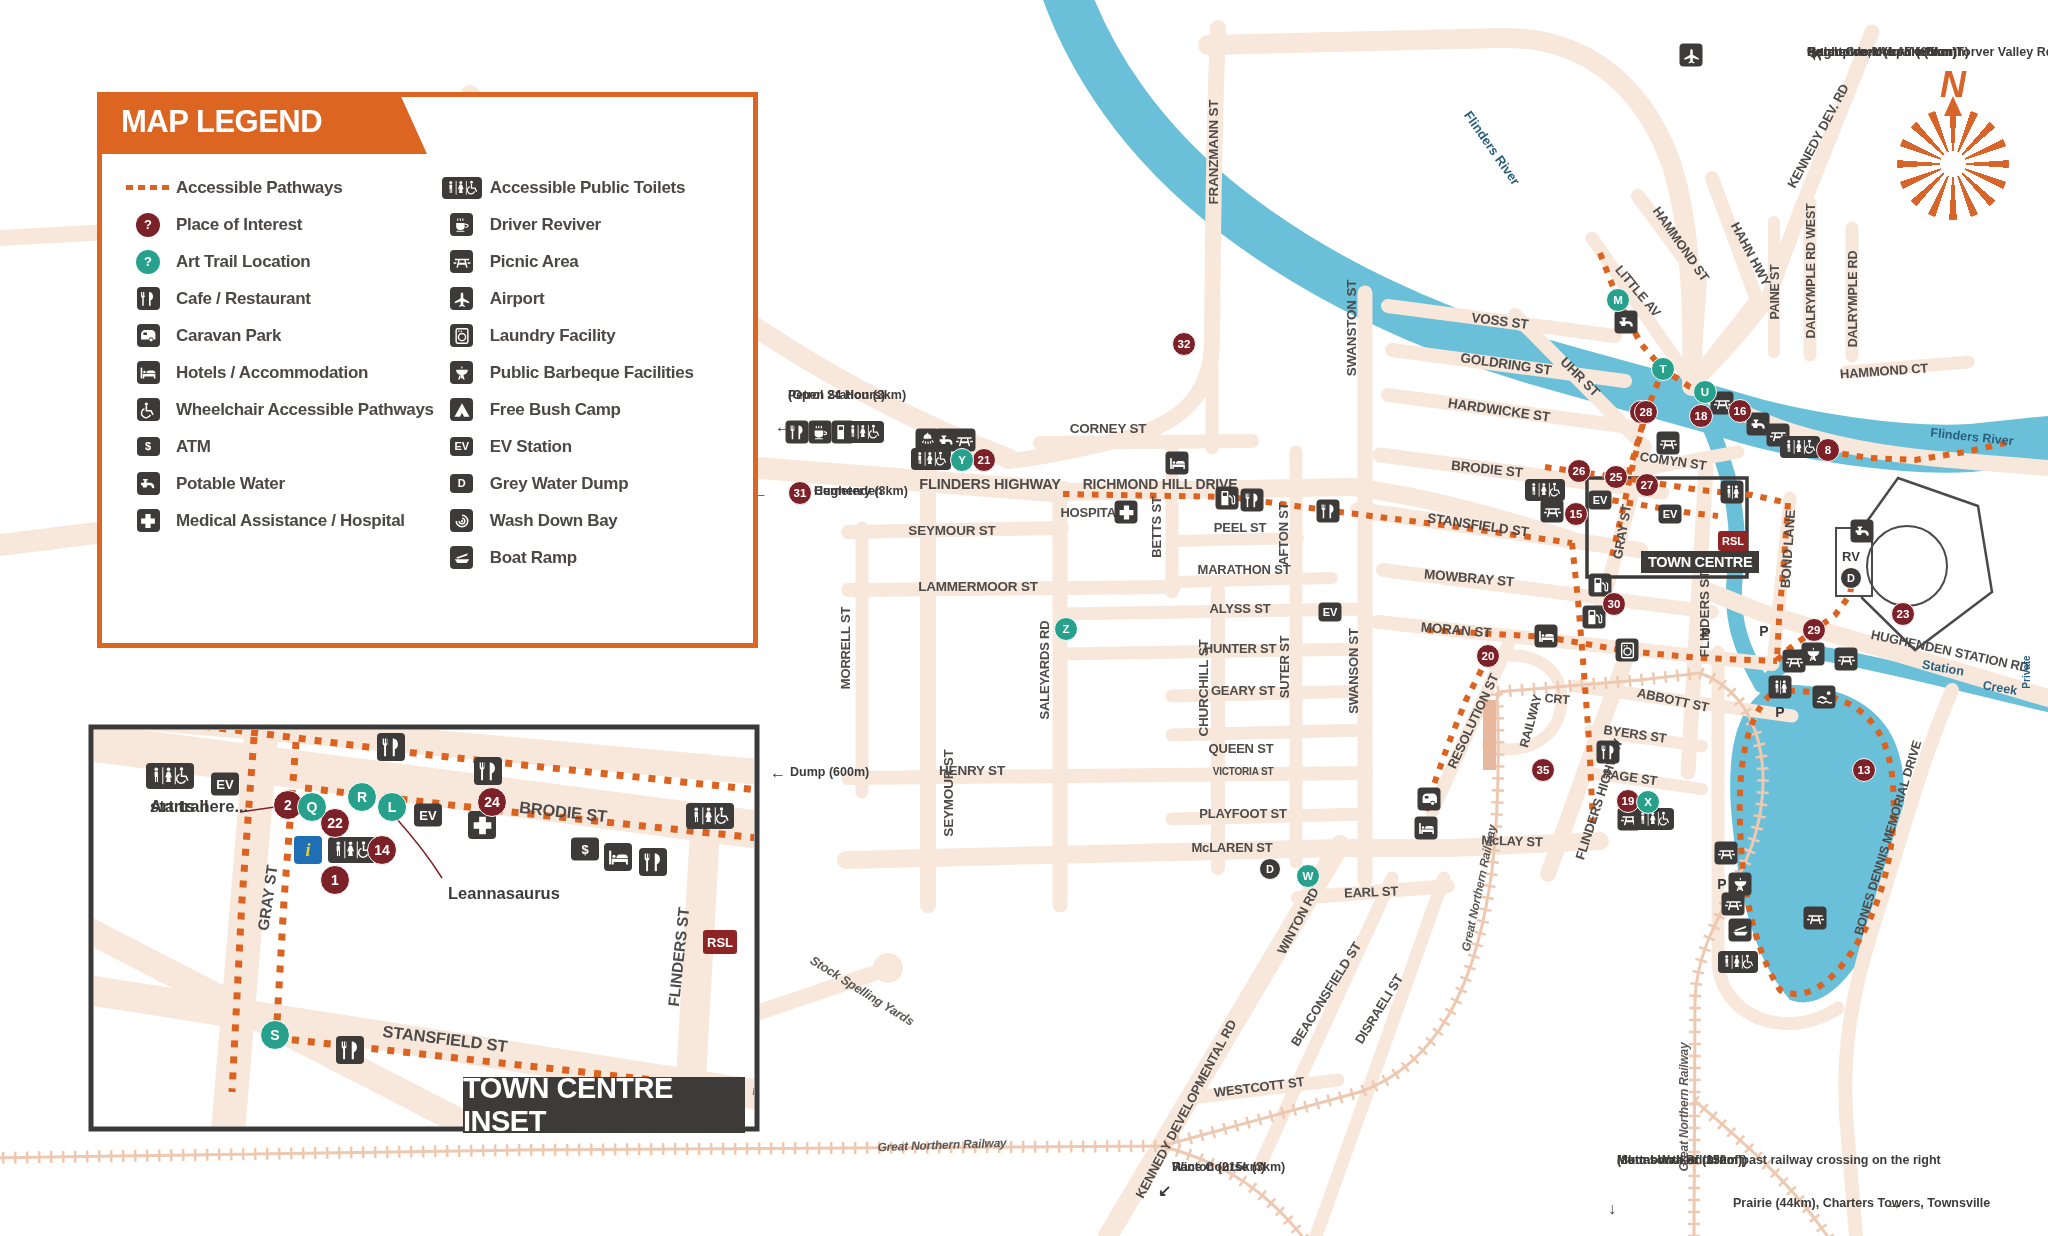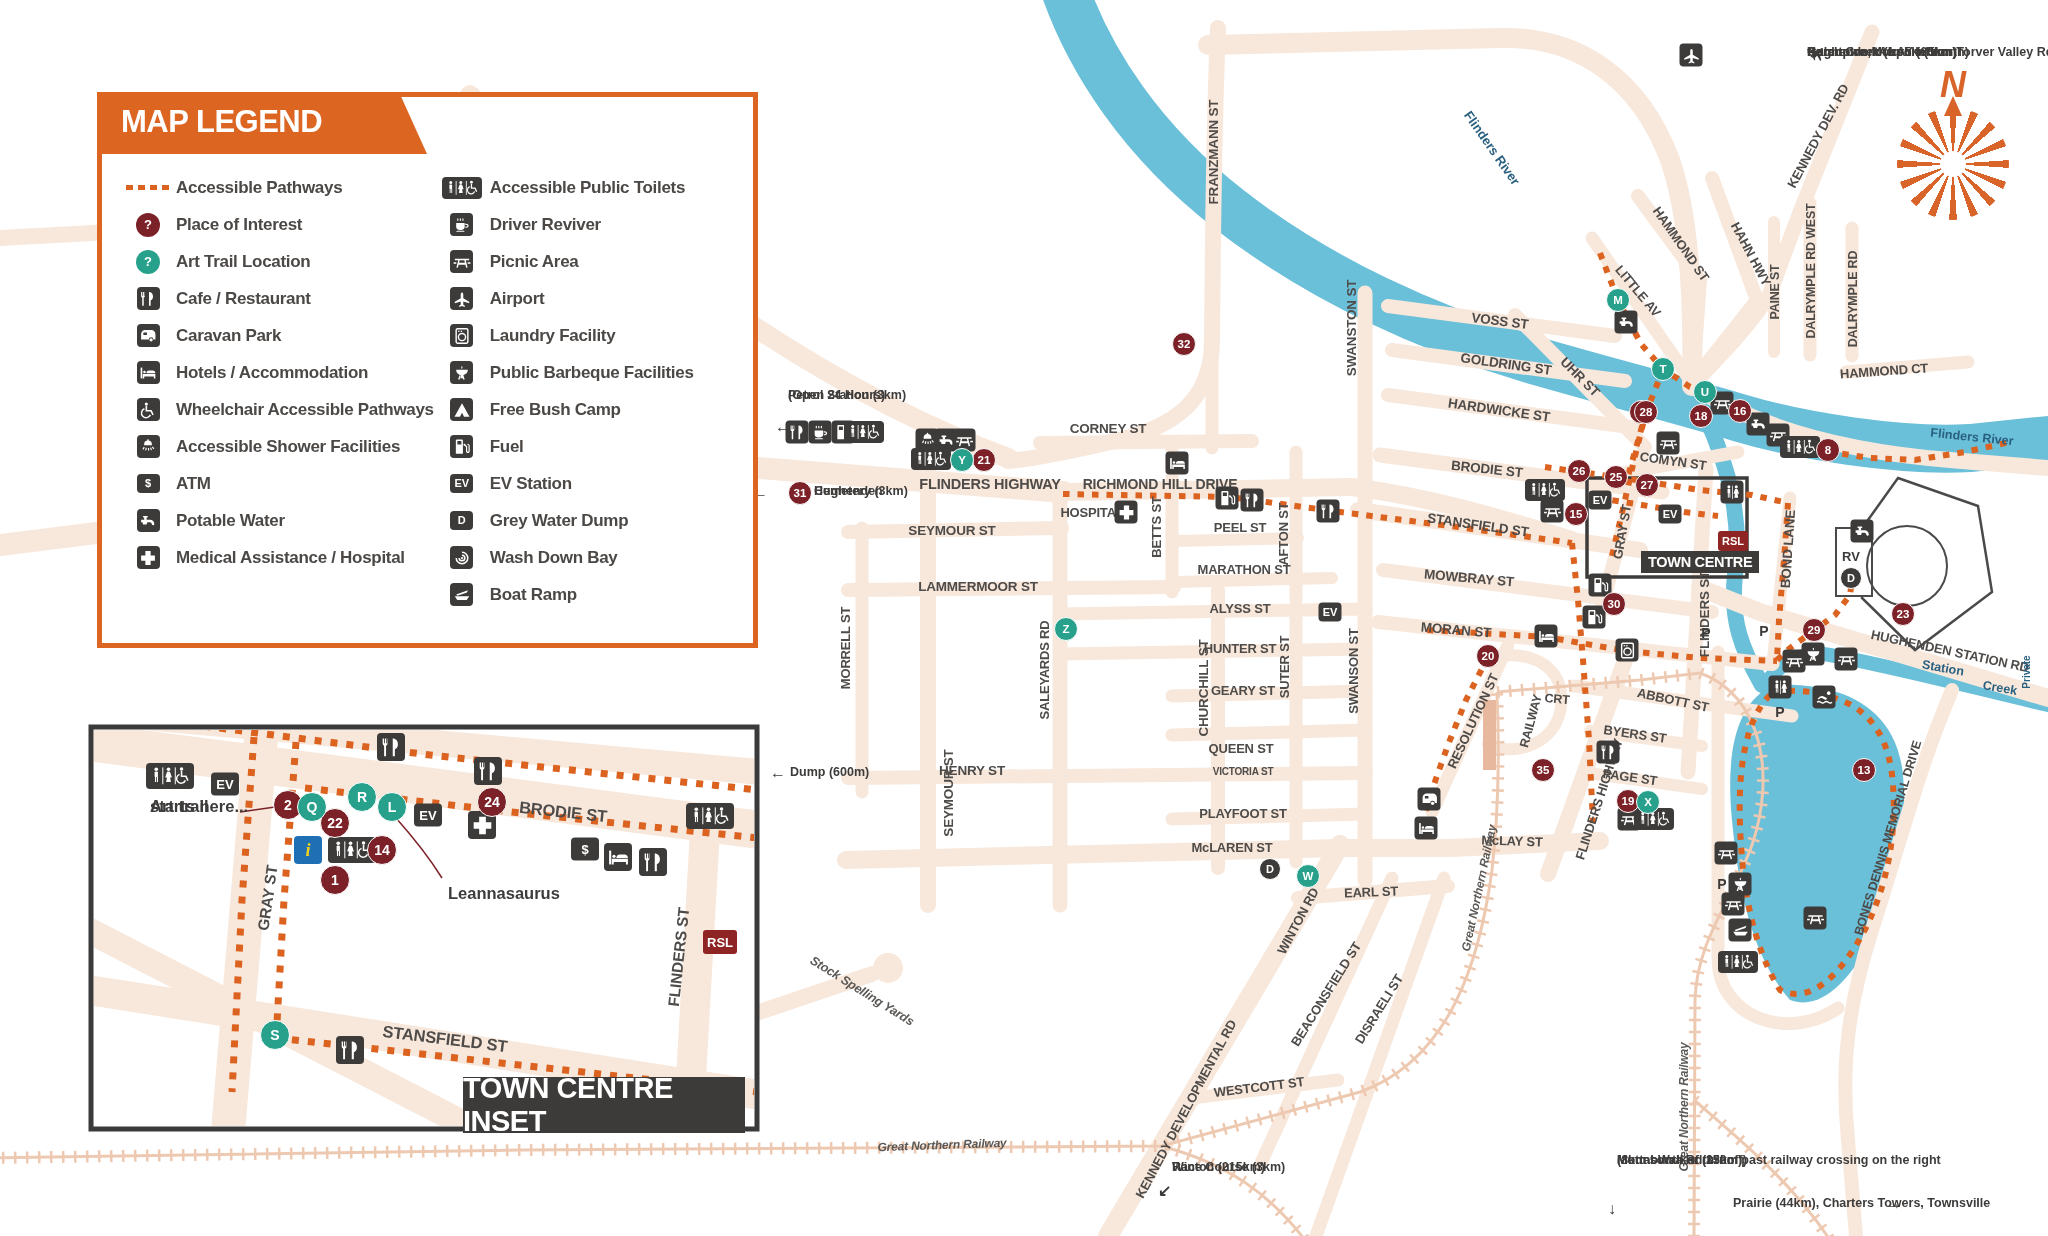--- a/index.html
+++ b/index.html
@@ -274,32 +274,20 @@
                 <svg width="18" height="18" viewBox="0 0 24 24" fill="#fff">
                   <circle cx="9.8" cy="4.1" r="2.1"></circle>
                   <path fill="none" stroke="#fff" stroke-width="2.1" d="M9.8 6.8v6.2h6.3l2.6 5.6"></path>
                   <path fill="none" stroke="#fff" stroke-width="1.9" d="M7.2 10.3a6.2 6.2 0 1 0 8 8.2"></path>
                 </svg>
               </div>
             </span>
     <span class="lg-lb">Wheelchair Accessible Pathways</span>
   </li>
 
-  <li>
-    <span class="lg-ic">
-              <div class="icb" style="width: 23px; height: 23px; position: static;">
-                <svg width="18" height="18" viewBox="0 0 24 24" fill="#fff">
-                  <path d="M6.8 8.6a5.2 5.2 0 0 1 10.4 0v.9H6.8z"></path>
-                  <rect x="11.1" y="1.8" width="1.8" height="3.4"></rect>
-                  <path fill="none" stroke="#fff" stroke-width="1.5" d="M7 12.2l-1.7 3M9.8 13l-.9 3.4M12.7 13.2l.1 3.5M15.4 12.8l1.2 3.3M17.8 11.8l2.1 2.7"></path>
-                </svg>
-              </div>
-            </span>
-    <span class="lg-lb">Accessible Shower Facilities</span>
-  </li>
 
   <li>
     <span class="lg-ic">
               <div class="icb" style="width: 23px; height: 18.86px; position: static;">
                 <span style="font-size: 11px;">$</span>
               </div>
             </span>
     <span class="lg-lb">ATM</span>
   </li>
 
@@ -417,31 +405,20 @@
     <span class="lg-ic">
               <div class="icb" style="width: 23px; height: 23px; position: static;">
                 <svg width="18" height="18" viewBox="0 0 24 24" fill="#fff">
                   <path d="M12 3 22 20.9h-7.3L12 15.6l-2.7 5.3H2z"></path>
                 </svg>
               </div>
             </span>
     <span class="lg-lb">Free Bush Camp</span>
   </li>
 
-  <li>
-    <span class="lg-ic">
-              <div class="icb" style="width: 23px; height: 23px; position: static;">
-                <svg width="18" height="18" viewBox="0 0 24 24" fill="#fff">
-                  <path d="M3.8 3.6c0-.9.7-1.6 1.6-1.6h6.2c.9 0 1.6.7 1.6 1.6V21H3.8zM5.8 4.1v4.7h5.4V4.1z"></path>
-                  <path d="M14.2 7.8h1.5l3.2 3.4v6.2c0 .5.4.9.9.9s.9-.4.9-.9V10l-1.8-1.8 1-1 2.4 2.3v8c0 1.4-1.1 2.5-2.5 2.5s-2.5-1.1-2.5-2.5v-5.4l-1.6-1.7h-1.5z"></path>
-                </svg>
-              </div>
-            </span>
-    <span class="lg-lb">Fuel</span>
-  </li>
 
   <li>
     <span class="lg-ic">
               <div class="icb" style="width: 23px; height: 18.86px; position: static;">
                 <span style="font-size: 11px;">EV</span>
               </div>
             </span>
     <span class="lg-lb">EV Station</span>
   </li>
 

